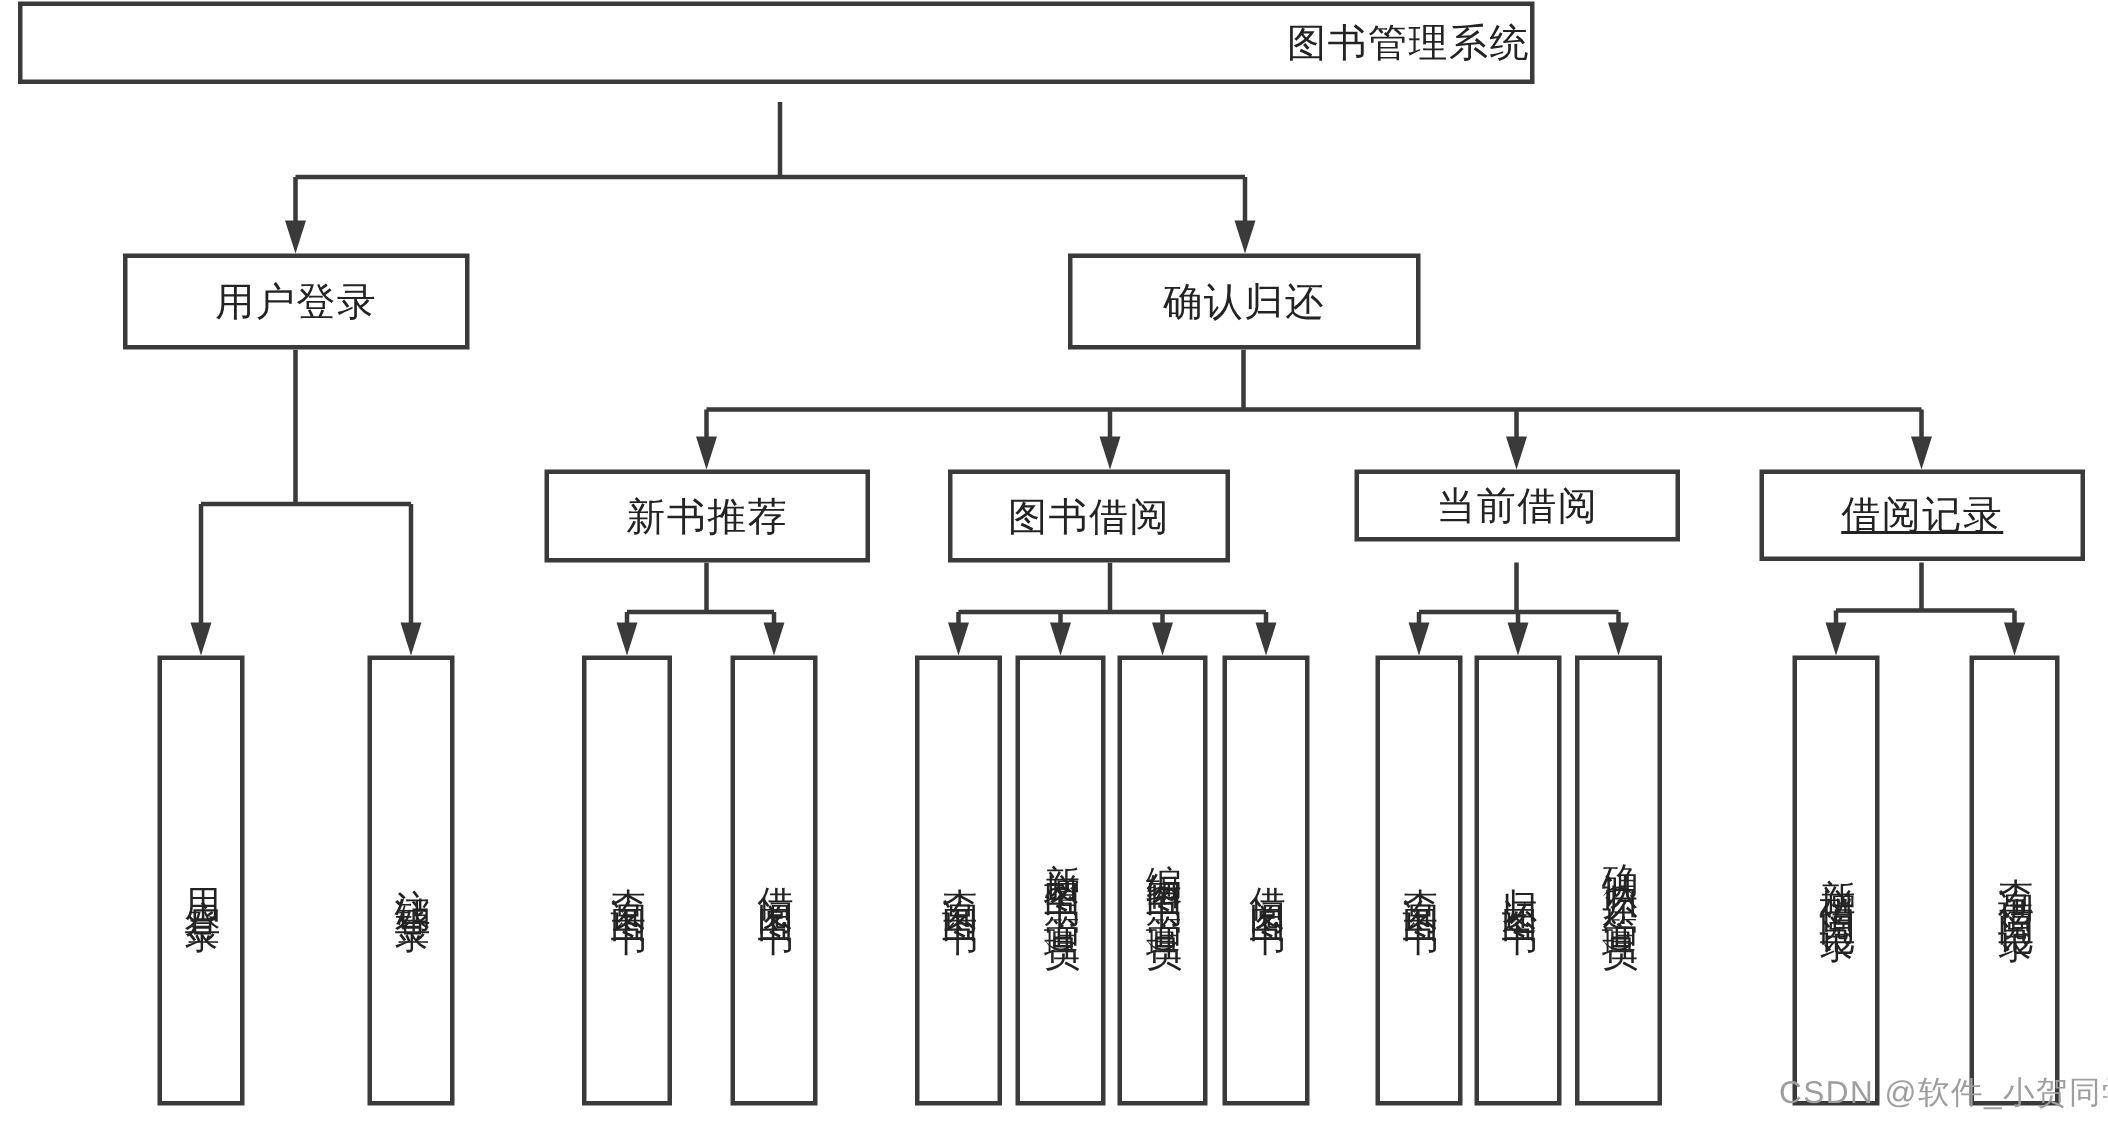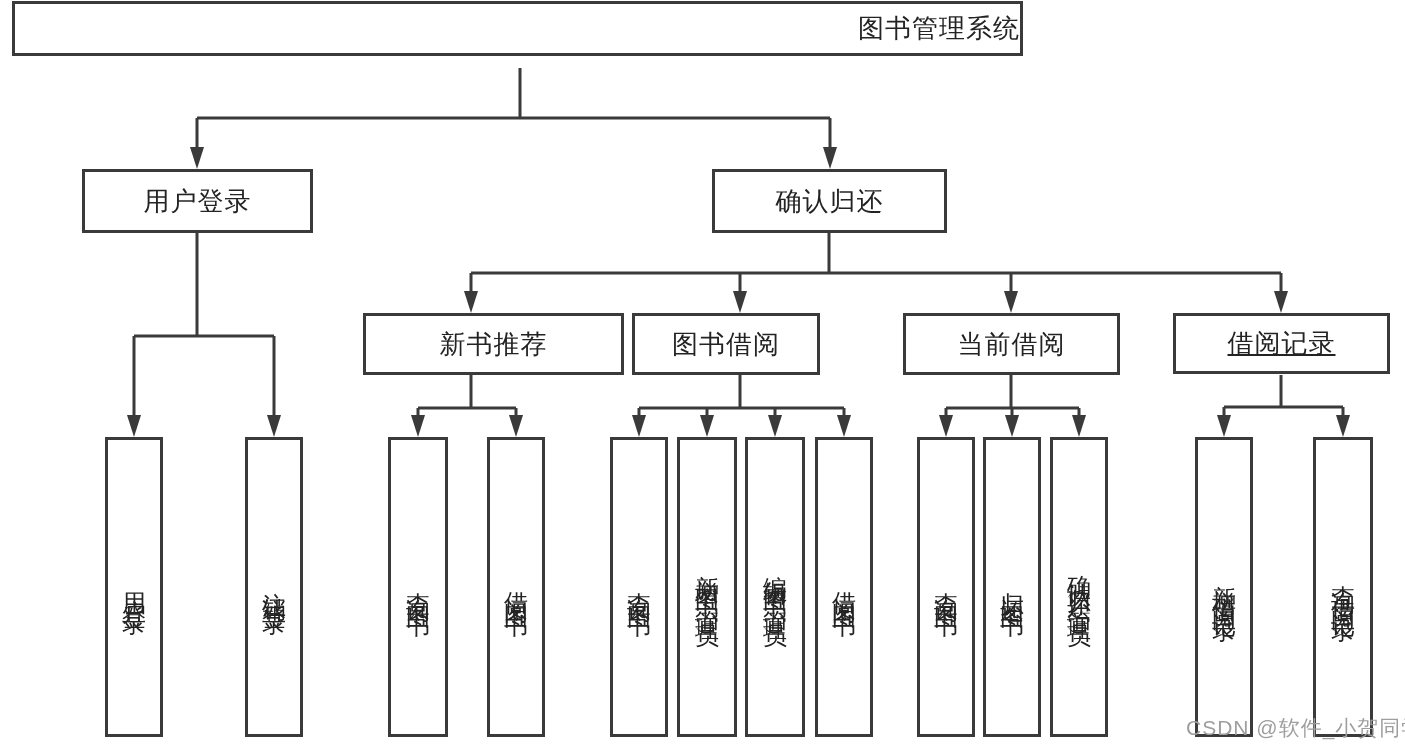--- a/index.html
+++ b/index.html
@@ -102,27 +102,27 @@
     <span>图书管理系统</span>
   </div>
 
   <div class="node" style="left:82px;top:169px;width:231px;height:64px;">
     <span>用户登录</span>
   </div>
   <div class="node" style="left:712px;top:169px;width:235px;height:64px;">
     <span>确认归还</span>
   </div>
 
-  <div class="node" style="left:363px;top:313px;width:261px;height:62px;">
+  <div class="node" style="left:363px;top:313px;width:217px;height:62px;">
     <span>新书推荐</span>
   </div>
   <div class="node" style="left:632px;top:313px;width:188px;height:62px;">
     <span>图书借阅</span>
   </div>
-  <div class="node" style="left:903px;top:313px;width:217px;height:62px;">
+  <div class="node" style="left:903px;top:313px;width:217px;height:48px;">
     <span>当前借阅</span>
   </div>
   <div class="node" style="left:1173px;top:313px;width:217px;height:61px;text-decoration:underline;">
     <span>借阅记录</span>
   </div>
 
   <div class="leaf" style="left:105px;width:58px;">
     <span class="vtext">用户登录</span>
   </div>
   <div class="leaf" style="left:245px;width:58px;">

